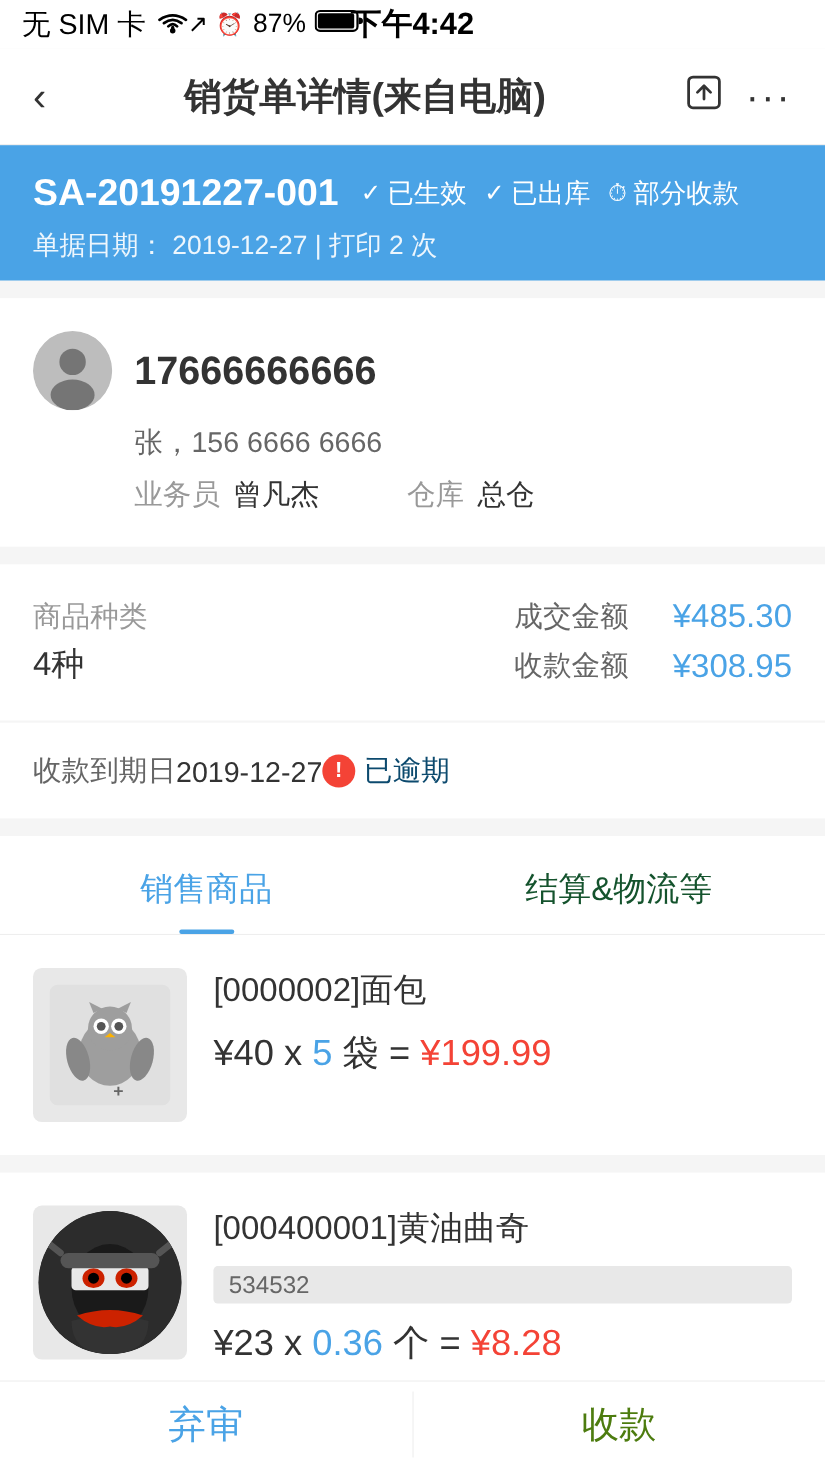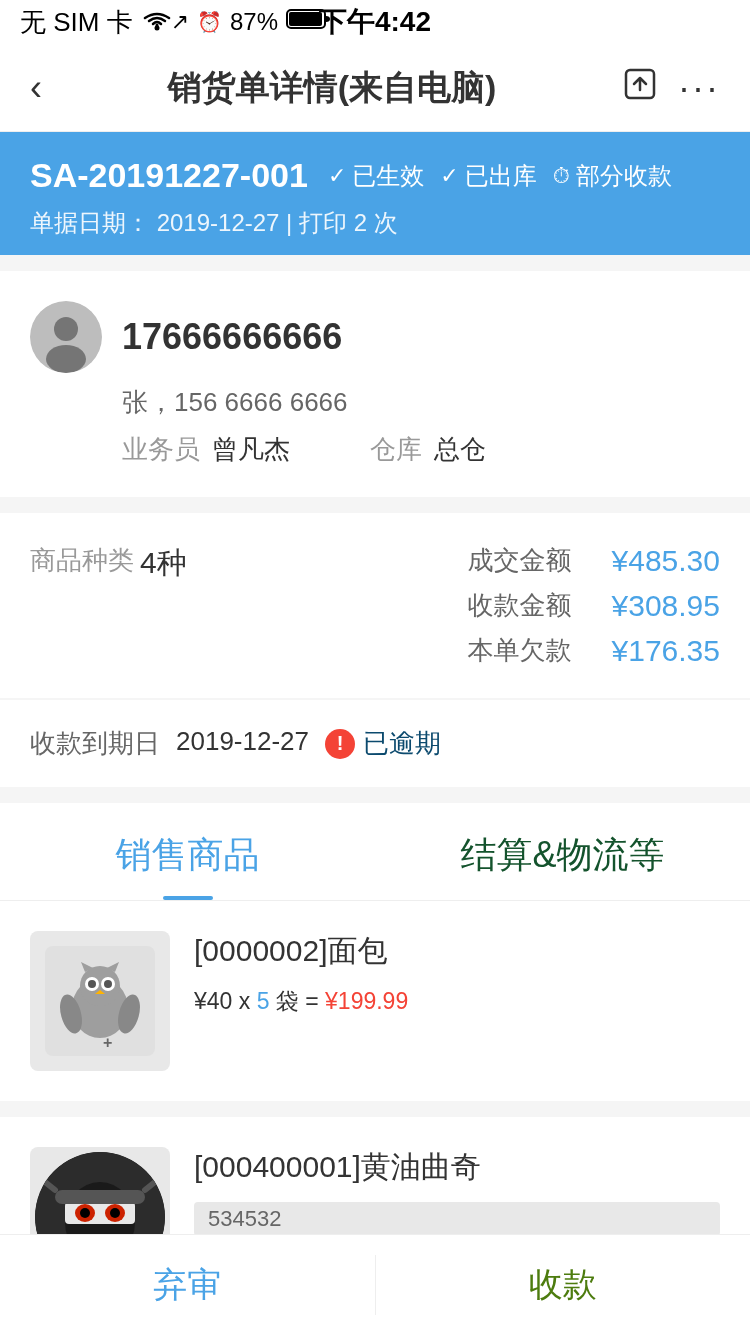--- a/index.html
+++ b/index.html
@@ -162,21 +162,21 @@
     .stats-section {
       background: #fff;
       margin-top: 16px;
       padding: 30px;
       display: flex;
       align-items: flex-start;
       justify-content: space-between;
     }
     .stats-left {
       display: flex;
-      flex-direction: row;
+      flex-direction: column;
       gap: 6px;
     }
     .stats-label { font-size: 26px; color: #999; }
     .stats-value-row {
       display: flex;
       align-items: center;
       gap: 10px;
       font-size: 30px;
     }
     .stats-value-num { color: #333; font-weight: 500; }
@@ -194,22 +194,22 @@
     }
     .amount-label { font-size: 26px; color: #666; }
     .amount-value { font-size: 30px; color: #4aa3e6; font-weight: 500; }
 
     
     .due-section {
       background: #fff;
       margin-top: 2px;
       padding: 26px 30px;
       display: flex;
-      align-items: flex-start;
-      gap: 16px;
+      align-items: flex-end;
+      gap: 0;
     }
     .due-label { font-size: 26px; color: #666; }
     .due-date { font-size: 26px; color: #333; }
     .overdue-badge {
       display: flex;
       align-items: center;
       gap: 8px;
       background: transparent;
     }
     .overdue-icon {
@@ -233,21 +233,21 @@
       border-bottom: 1px solid #eee;
     }
     .tabs-row {
       display: flex;
       align-items: center;
     }
     .tab-item {
       flex: 1;
       text-align: center;
       padding: 28px 0 20px;
-      font-size: 36px;
+      font-size: 30px;
       position: relative;
       cursor: pointer;
     }
     .tab-item.active {
       color: #4aa3e6;
     }
     .tab-item.inactive {
       color: #14532d;
     }
     .tab-indicator {
@@ -297,33 +297,33 @@
     }
     .product-badge {
       display: inline-block;
       background: #e8e8e8;
       color: #666;
       font-size: 22px;
       padding: 4px 14px;
       border-radius: 4px;
     }
     .product-price-row {
-      font-size: 23px;
+      font-size: 33px;
       color: #333;
     }
     .price-highlight { color: #4aa3e6; }
     .price-total { color: #f44336; font-weight: 500; }
 
     
     .bottom-bar {
       position: fixed;
       bottom: 0;
       left: 0;
       width: 750px;
-      height: 100px;
+      height: 79px;
       background: #fff;
       border-top: 1px solid #eee;
       display: flex;
       align-items: center;
     }
     .bottom-btn {
       flex: 1;
       text-align: center;
       font-size: 34px;
       cursor: pointer;
@@ -440,24 +440,20 @@
   </div>
   <div class="stats-right">
     <div class="amount-row">
       <span class="amount-label">成交金额</span>
       <span class="amount-value">¥485.30</span>
     </div>
     <div class="amount-row">
       <span class="amount-label">收款金额</span>
       <span class="amount-value">¥308.95</span>
     </div>
-    <div class="amount-row">
-      <span class="amount-label">本单欠款</span>
-      <span class="amount-value">¥176.35</span>
-    </div>
   </div>
 </div>
 
 <div class="due-section">
   <span class="due-label">收款到期日</span>
   <span class="due-date">2019-12-27</span>
   <div class="overdue-badge">
     <div class="overdue-icon">!</div>
     <span class="overdue-text">已逾期</span>
   </div>

